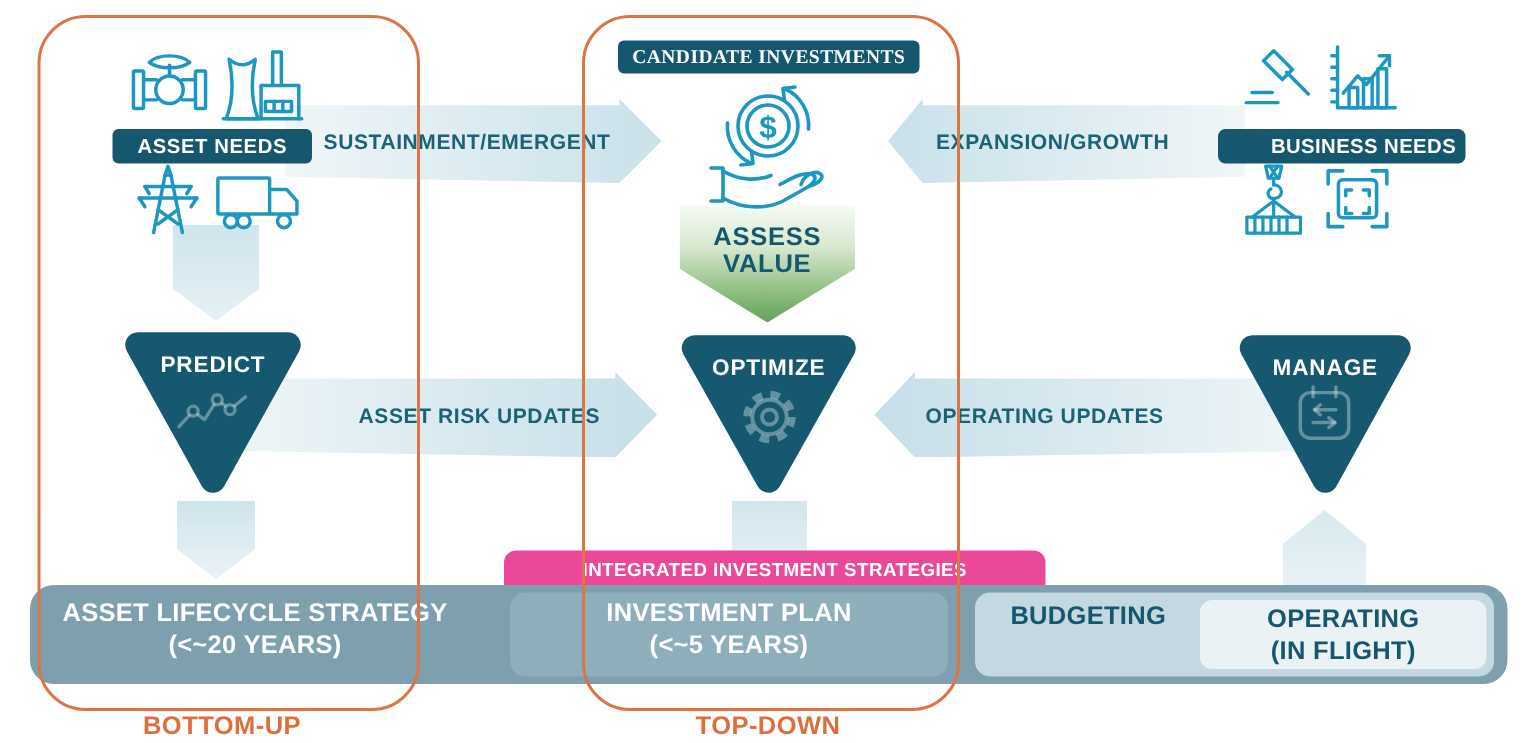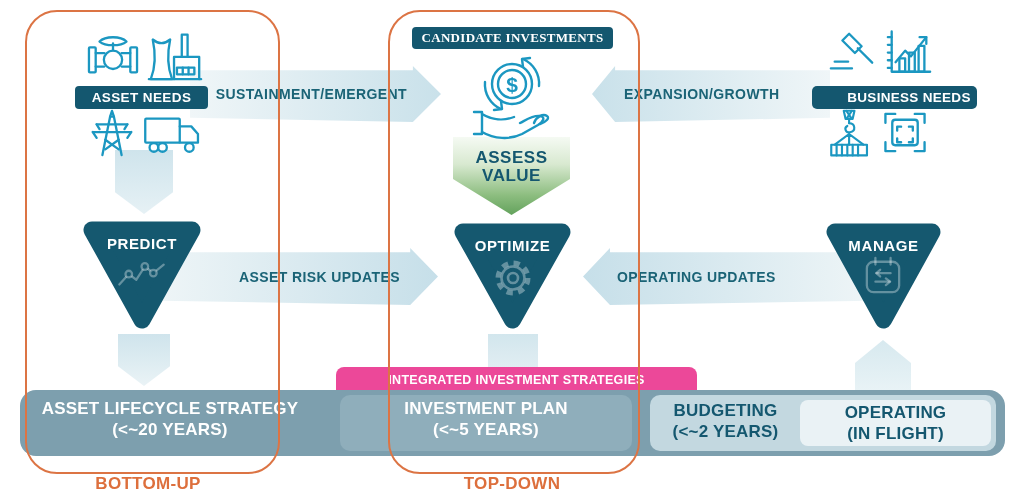--- a/index.html
+++ b/index.html
@@ -276,21 +276,20 @@
   <div class="segtext white st1">
     <div>ASSET LIFECYCLE STRATEGY</div>
     <div>(&lt;~20 YEARS)</div>
   </div>
   <div class="segtext white st2">
     <div>INVESTMENT PLAN</div>
     <div>(&lt;~5 YEARS)</div>
   </div>
   <div class="segtext teal st3">
     <div>BUDGETING</div>
-    <div>(&lt;~2 YEARS)</div>
   </div>
   <div class="segtext teal st4">
     <div>OPERATING</div>
     <div>(IN FLIGHT)</div>
   </div>
 
   <div class="orect orect-left"></div>
   <div class="orect orect-center"></div>
   <div class="olabel ol-left">BOTTOM-UP</div>
   <div class="olabel ol-center">TOP-DOWN</div>

